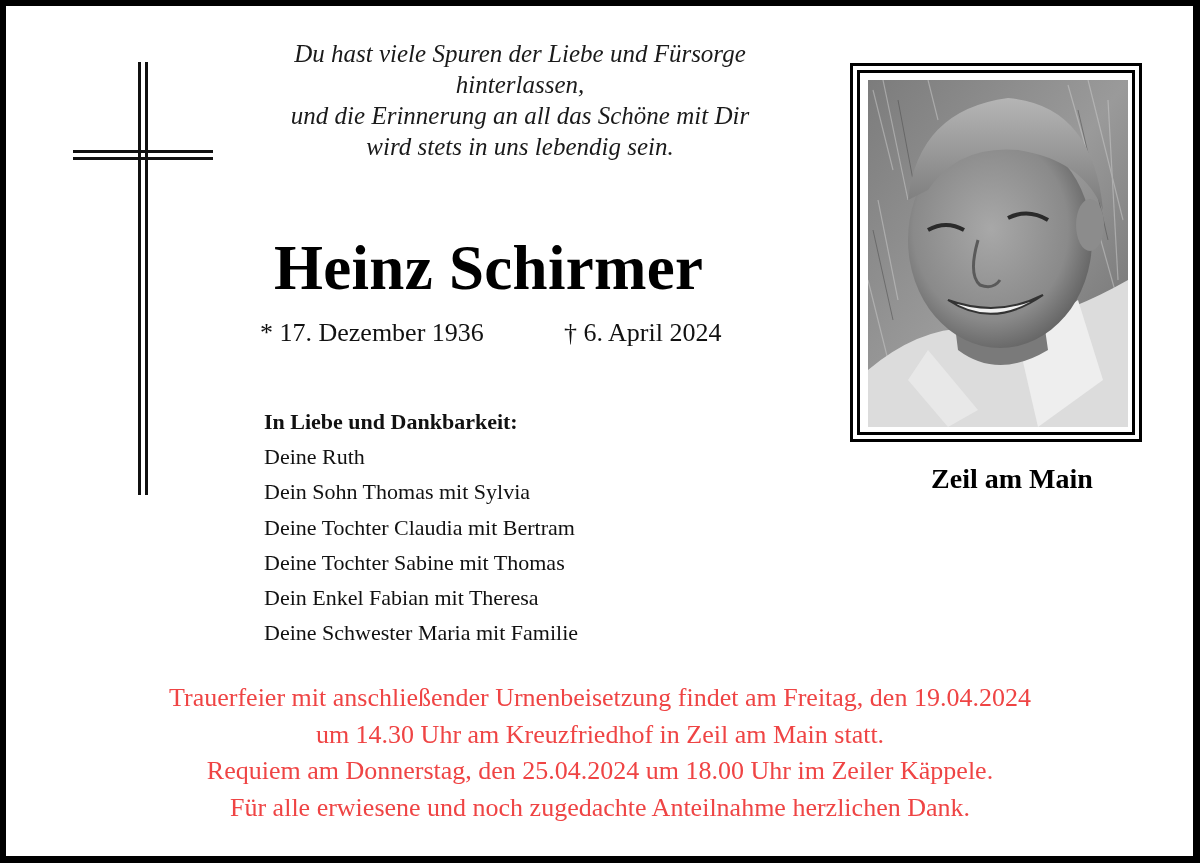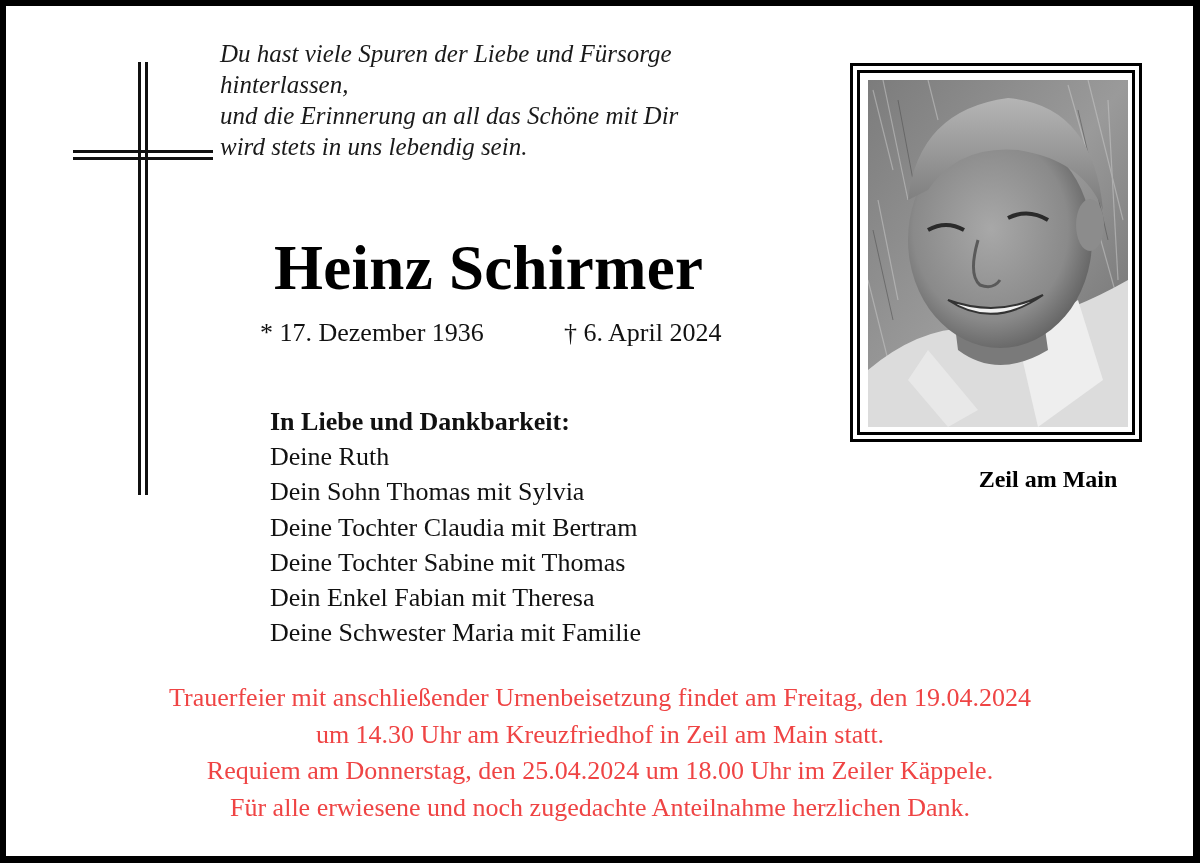--- a/index.html
+++ b/index.html
@@ -2,38 +2,38 @@
 <html><head>
   <meta charset="utf-8">
   <style>
     html, body { margin: 0; padding: 0; background: #ffffff; }
     body { width: 1200px; height: 863px; position: relative; overflow: hidden;
            font-family: "Liberation Serif", "DejaVu Serif", serif; color: #111111; }
     .frame { position: absolute; left: 0; top: 0; width: 1200px; height: 863px;
              box-sizing: border-box; border: 6px solid #000000; border-bottom-width: 7px; border-right-width: 7px; }
     .cross-v { position: absolute; top: 62px; height: 433px; width: 3px; background: #111; }
     .cross-h { position: absolute; left: 73px; width: 140px; height: 3px; background: #111; }
-    .poem { position: absolute; left: 220px; top: 38px; width: 600px; text-align: left;
+    .poem { position: absolute; left: 220px; top: 38px; width: 600px; text-align: center;
             font-style: italic; font-size: 25px; line-height: 31px; color: #1a1a1a; }
     .name { position: absolute; left: 258px; top: 228px; font-weight: bold; font-size: 63px;
             line-height: 80px; color: #000; letter-spacing: 0.3px; white-space: nowrap; margin-left: 16px; }
     .dates { position: absolute; left: 260px; top: 316px; font-size: 26px; line-height: 34px;
              white-space: nowrap; color: #111; text-align: right; }
     .dates .death { position: absolute; left: 304px; top: 0; }
-    .mourners { position: absolute; left: 270px; top: 404px; font-size: 26px; line-height: 35.2px; color: #111; }
+    .mourners { position: absolute; left: 264px; top: 404px; font-size: 22px; line-height: 35.2px; color: #111; }
     .mourners .heading { font-weight: bold; }
     .mourners div { white-space: nowrap; }
     .photo-outer { position: absolute; left: 850px; top: 63px; width: 292px; height: 379px;
                    box-sizing: border-box; border: 3px solid #000; }
     .photo-inner { position: absolute; left: 857px; top: 70px; width: 278px; height: 365px;
                    box-sizing: border-box; border: 3px solid #000; }
     .photo { position: absolute; left: 868px; top: 80px; width: 260px; height: 347px; overflow: hidden;
              background: linear-gradient(160deg, #8a8a8a 0%, #6e6e6e 40%, #9c9c9c 70%, #d9d9d9 100%); }
-    .location { position: absolute; left: 928px; top: 462px; width: 240px; text-align: center;
-                font-weight: bold; font-size: 24px; line-height: 34px; color: #000; }
+    .location { position: absolute; left: 892px; top: 462px; width: 240px; text-align: center;
+                font-weight: bold; font-size: 28px; line-height: 34px; color: #000; }
     .service { position: absolute; left: 40px; top: 680px; width: 1120px; text-align: center;
                font-size: 26px; line-height: 36.5px; color: #ef4444; }
     .service div { white-space: nowrap; }
   </style>
 </head>
 <body>
 
 <div class="frame"></div>
 
 <div>

